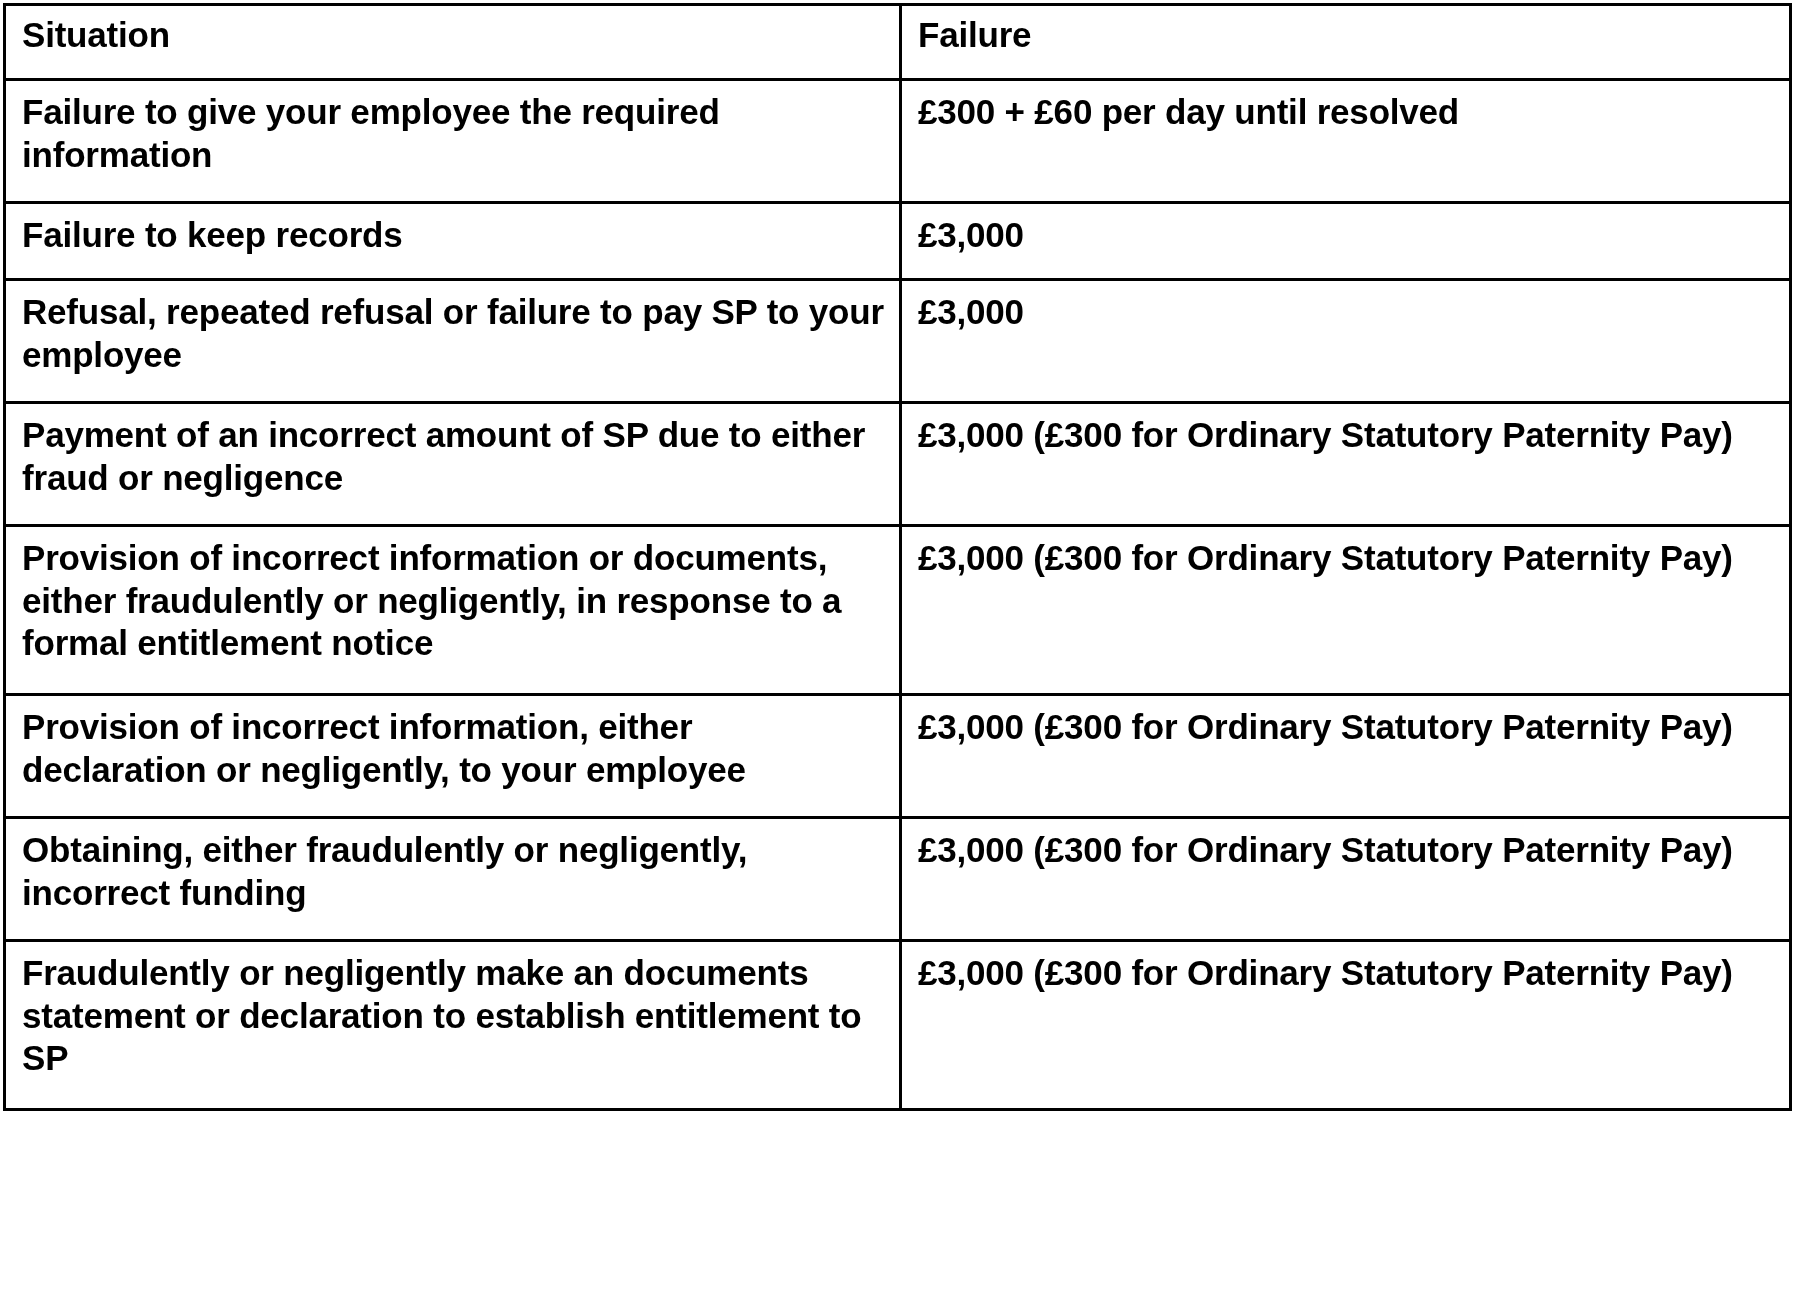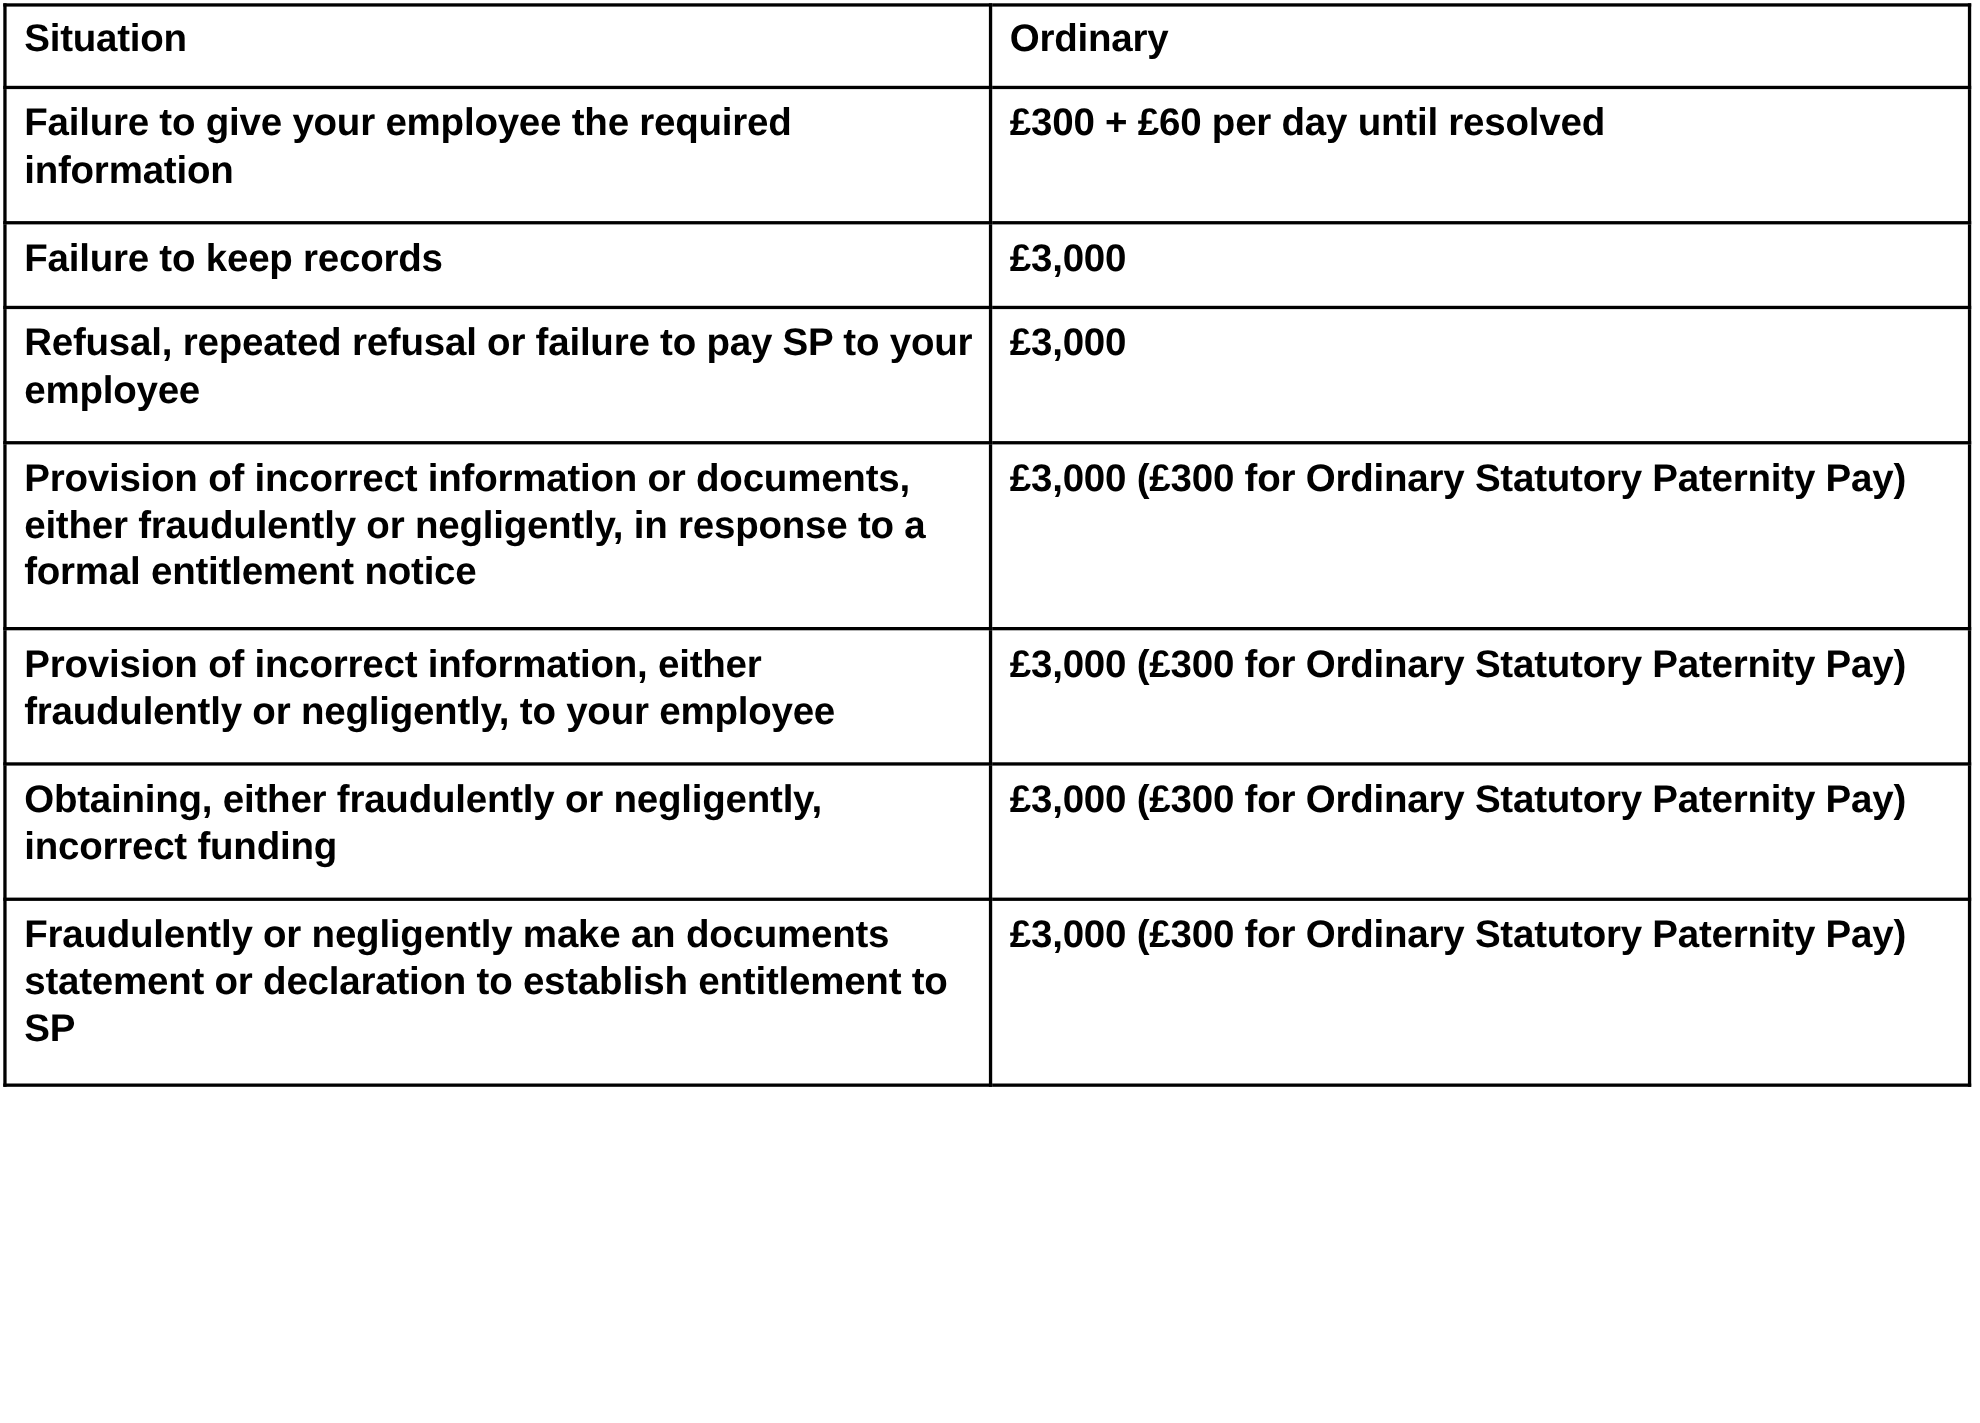--- a/index.html
+++ b/index.html
@@ -66,21 +66,21 @@
     <colgroup>
       <col class="col-situation">
       <col class="col-penalty">
     </colgroup>
     <thead data-name="table-header">
       <tr data-name="table-header-row">
         <th data-name="column-header-situation">
           <span class="cell-text" data-name="column-header-situation-label">Situation</span>
         </th>
         <th data-name="column-header-penalty">
-          <span class="cell-text" data-name="column-header-penalty-label">Ordinary</span>
+          <span class="cell-text" data-name="column-header-penalty-label">Failure</span>
         </th>
       </tr>
     </thead>
     <tbody data-name="table-body">
       <tr class="r-2line" data-name="table-row">
         <td data-name="cell-situation">
           <span class="cell-text" data-name="situation-text">Failure to give your employee the required information</span>
         </td>
         <td data-name="cell-penalty">
           <span class="cell-text" data-name="penalty-text">£300 + £60 per day until resolved</span>
@@ -95,31 +95,39 @@
         </td>
       </tr>
       <tr class="r-2line" data-name="table-row">
         <td data-name="cell-situation">
           <span class="cell-text" data-name="situation-text">Refusal, repeated refusal or failure to pay SP to your employee</span>
         </td>
         <td data-name="cell-penalty">
           <span class="cell-text" data-name="penalty-text">£3,000</span>
         </td>
       </tr>
+      <tr class="r-2line" data-name="table-row">
+        <td data-name="cell-situation">
+          <span class="cell-text" data-name="situation-text">Payment of an incorrect amount of SP due to either fraud or negligence</span>
+        </td>
+        <td data-name="cell-penalty">
+          <span class="cell-text" data-name="penalty-text">£3,000 (£300 for Ordinary Statutory Paternity Pay)</span>
+        </td>
+      </tr>
       <tr class="r-3line" data-name="table-row">
         <td data-name="cell-situation">
           <span class="cell-text" data-name="situation-text">Provision of incorrect information or documents, either fraudulently or negligently, in response to a formal entitlement notice</span>
         </td>
         <td data-name="cell-penalty">
           <span class="cell-text" data-name="penalty-text">£3,000 (£300 for Ordinary Statutory Paternity Pay)</span>
         </td>
       </tr>
       <tr class="r-2line" data-name="table-row">
         <td data-name="cell-situation">
-          <span class="cell-text" data-name="situation-text">Provision of incorrect information, either fraudulently or negligently, to your employee</span>
+          <span class="cell-text" data-name="situation-text">Provision of incorrect information, either declaration or negligently, to your employee</span>
         </td>
         <td data-name="cell-penalty">
           <span class="cell-text" data-name="penalty-text">£3,000 (£300 for Ordinary Statutory Paternity Pay)</span>
         </td>
       </tr>
       <tr class="r-2line" data-name="table-row">
         <td data-name="cell-situation">
           <span class="cell-text" data-name="situation-text">Obtaining, either fraudulently or negligently, incorrect funding</span>
         </td>
         <td data-name="cell-penalty">

